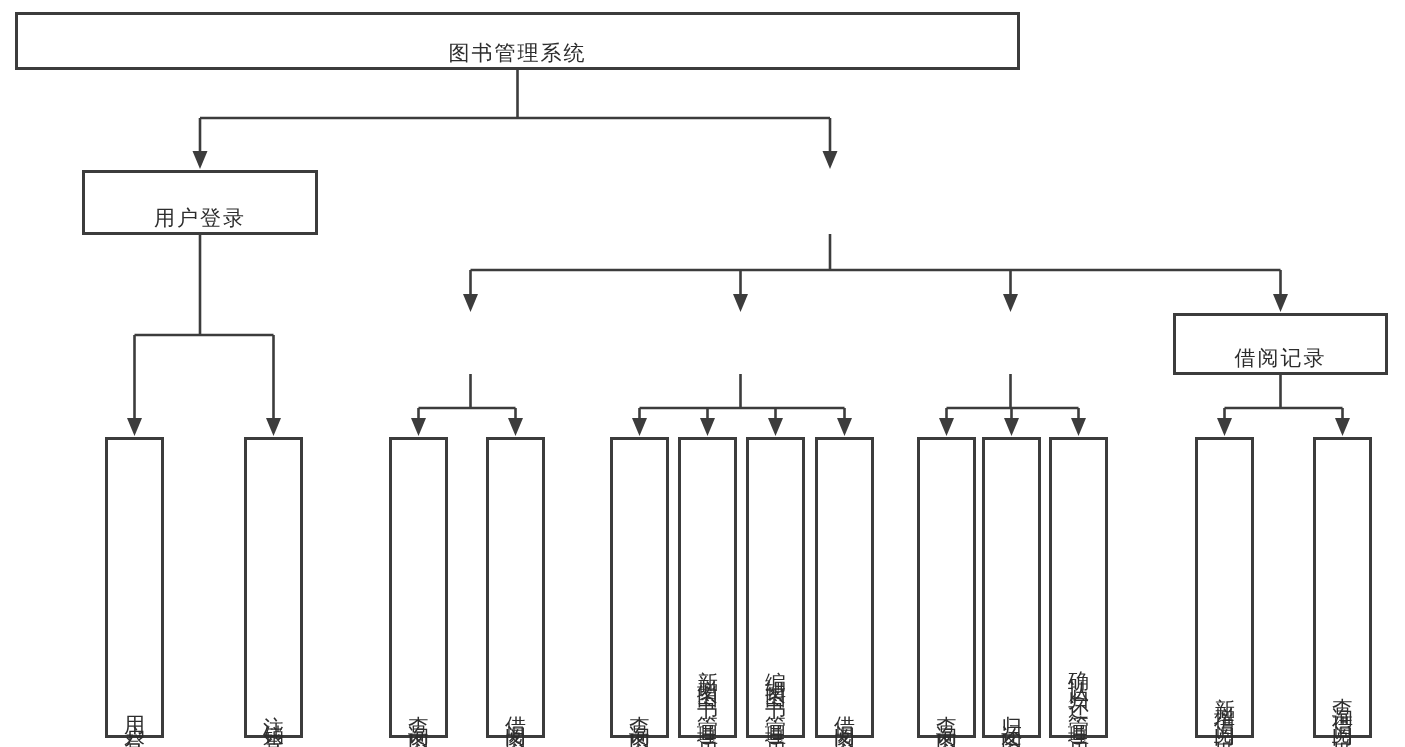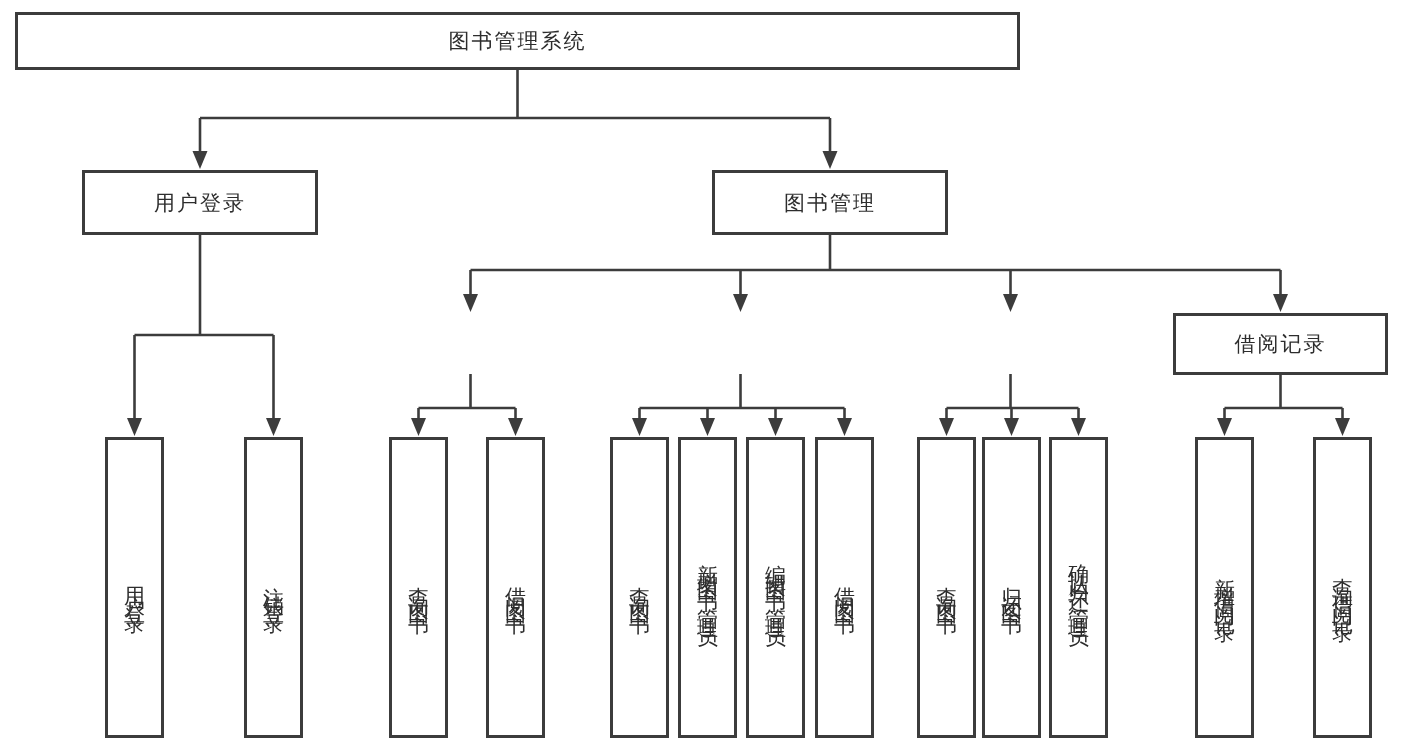--- a/index.html
+++ b/index.html
@@ -32,21 +32,21 @@
     stroke-width: 2.6;
   }
   .connectors polygon {
     fill: var(--line);
   }
   .box {
     position: absolute;
     border: 3px solid var(--line);
     background: #ffffff;
     display: flex;
-    align-items: center;
+    align-items: flex-end;
     justify-content: center;
     z-index: 2;
   }
   .box span {
     font-size: 21px;
     letter-spacing: 2px;
     color: var(--text);
     white-space: nowrap;
   }
   .leaf span {
@@ -131,23 +131,20 @@
     <polygon points="1335,418 1350,418 1342.5,436"></polygon>
   </svg>
 
   <div class="box" style="left:15px;top:12px;width:1005px;height:58px">
     <span>图书管理系统</span>
   </div>
 
   <div class="box" style="left:82px;top:170px;width:236px;height:65px">
     <span>用户登录</span>
   </div>
-  <div class="box" style="left:712px;top:170px;width:236px;height:65px">
-    <span>图书管理</span>
-  </div>
 
   <div class="box" style="left:1173px;top:313px;width:215px;height:62px">
     <span>借阅记录</span>
   </div>
 
   <div class="box leaf" style="left:105px;top:437px;width:59px;height:301px">
     <span>用户登录</span>
   </div>
   <div class="box leaf" style="left:244px;top:437px;width:59px;height:301px">
     <span>注销登录</span>

